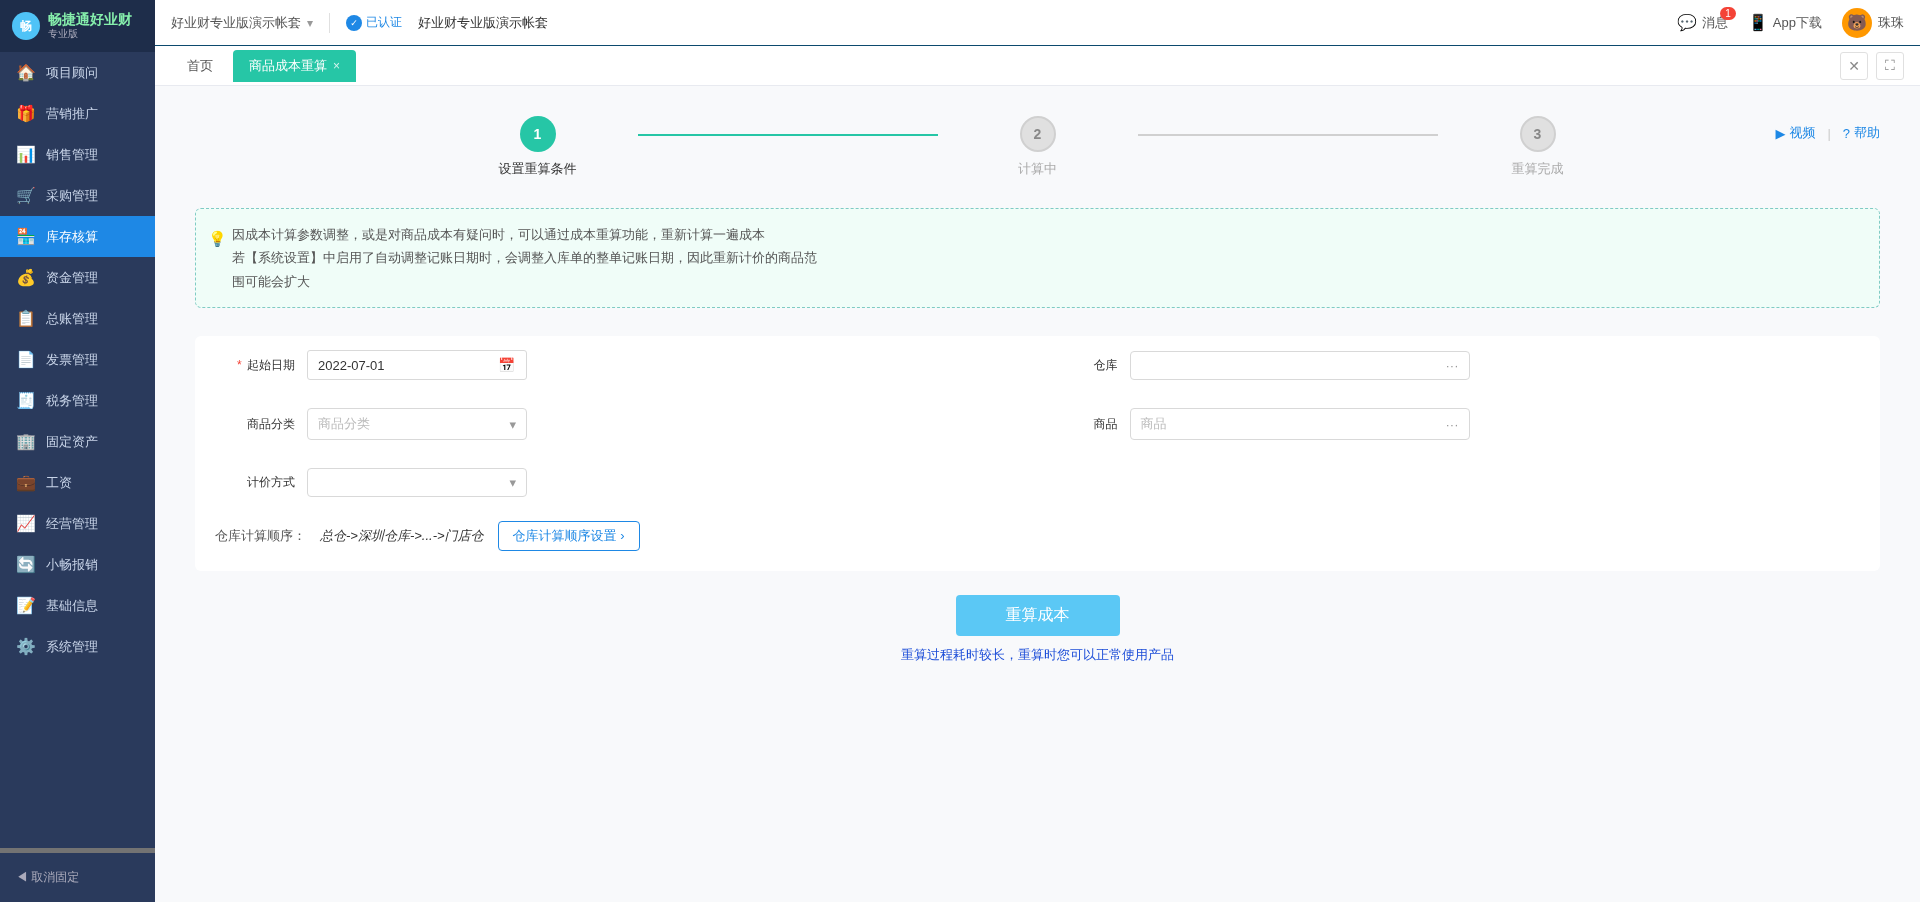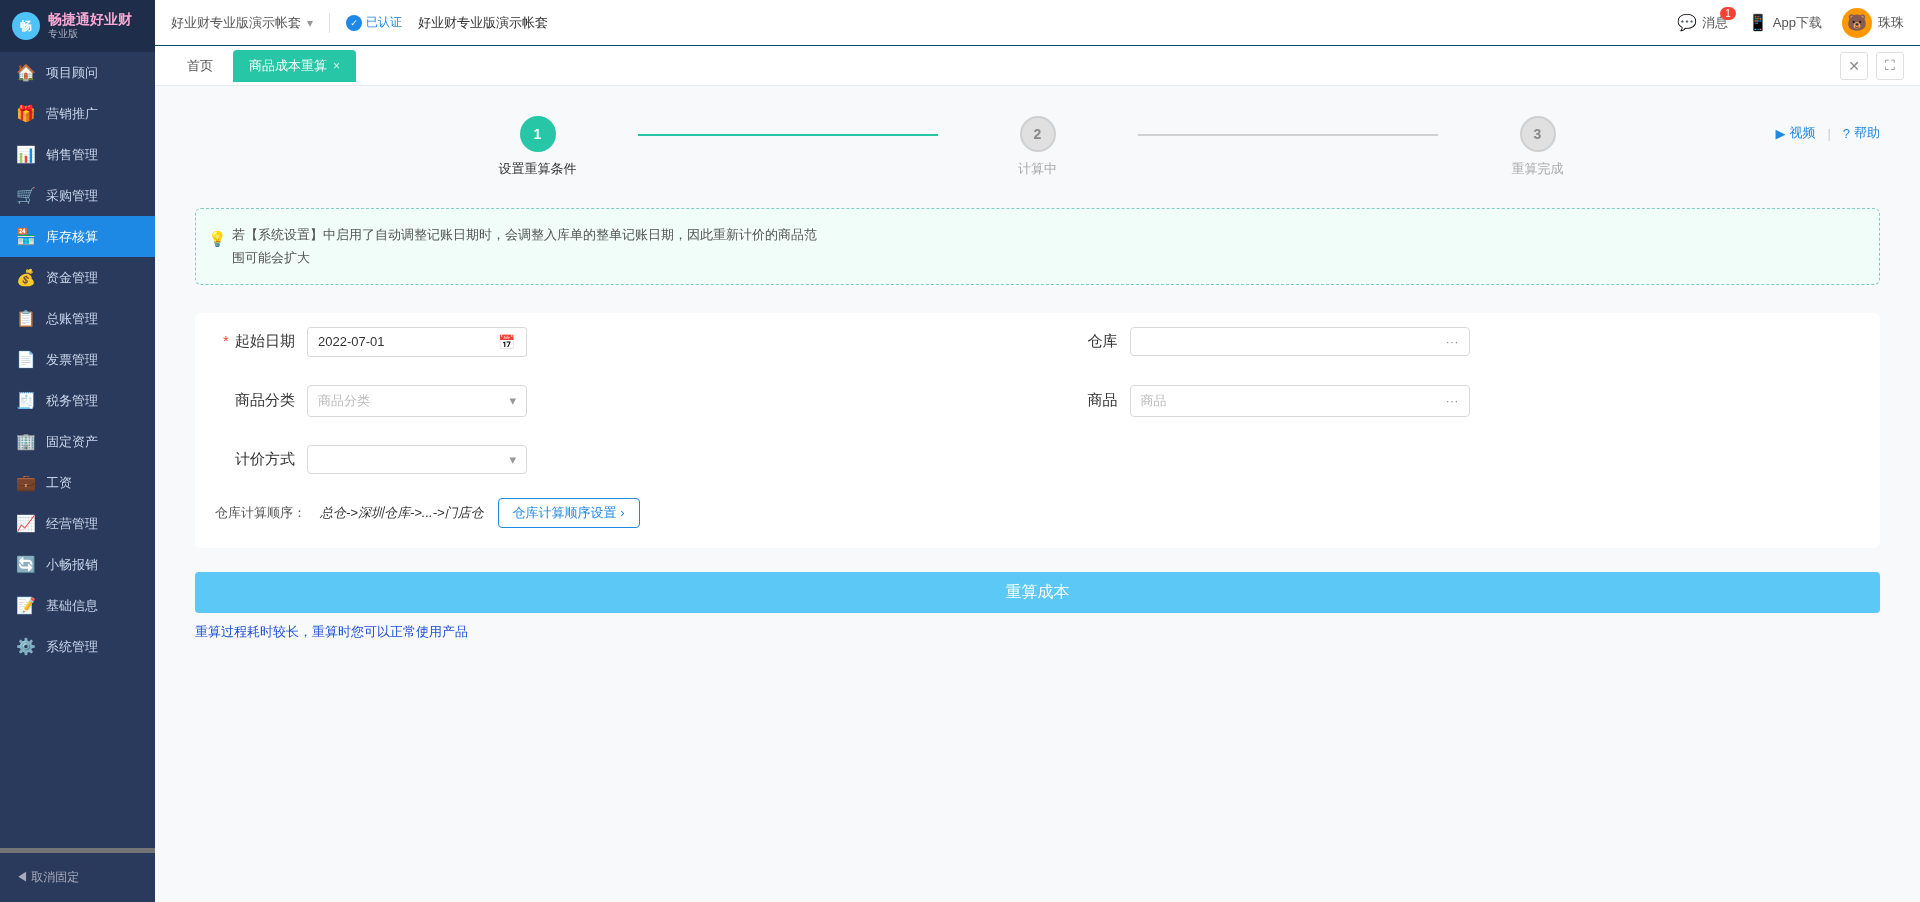--- a/index.html
+++ b/index.html
@@ -24,21 +24,21 @@
       gap: 8px;
       min-height: 52px;
     }
     .sidebar-logo-icon {
       width: 28px; height: 28px;
       background: #4fc3f7;
       border-radius: 50%;
       display: flex; align-items: center; justify-content: center;
       color: white; font-size: 12px; font-weight: bold;
     }
-    .sidebar-title { font-size: 14px; color: #f9a8d4; font-weight: bold; line-height: 1.2; }
+    .sidebar-title { font-size: 14px; color: #86efac; font-weight: bold; line-height: 1.2; }
     .sidebar-subtitle { font-size: 10px; color: #aab; }
     .sidebar-item {
       display: flex;
       align-items: center;
       gap: 10px;
       padding: 11px 16px;
       cursor: pointer;
       color: #c8d4e8;
       font-size: 13px;
       transition: background 0.2s;
@@ -269,21 +269,21 @@
     .form-group {
       display: flex;
       align-items: center;
       flex: 1;
       gap: 12px;
     }
     .form-label {
       width: 80px;
       text-align: right;
       color: #333;
-      font-size: 15px;
+      font-size: 12px;
       white-space: nowrap;
       flex-shrink: 0;
     }
     .required-star { color: #f44336; margin-right: 2px; }
     .form-input {
       border: 1px solid #d9d9d9;
       border-radius: 3px;
       padding: 6px 10px;
       font-size: 13px;
       color: #333;
@@ -347,20 +347,21 @@
       cursor: pointer;
       display: flex;
       align-items: center;
       gap: 5px;
     }
 
     
     .recalc-section {
       display: flex;
       flex-direction: column;
+      align-items: center;
       padding: 24px 0 10px;
       gap: 10px;
     }
     .recalc-btn {
       background: #5bc8f5;
       color: white;
       border: none;
       border-radius: 4px;
       padding: 10px 50px;
       font-size: 16px;
@@ -538,20 +539,21 @@
         <span style="color:#ccc">|</span>
         <span>
           <span>?</span>
           <span>帮助</span>
         </span>
       </div>
     </div>
 
     <div class="notice-box">
       <span class="notice-icon">💡</span>
+      <div>因成本计算参数调整，或是对商品成本有疑问时，可以通过成本重算功能，重新计算一遍成本</div>
       <div>若【系统设置】中启用了自动调整记账日期时，会调整入库单的整单记账日期，因此重新计价的商品范</div>
       <div>围可能会扩大</div>
     </div>
 
     <div class="form-section">
 
       <div class="form-row">
         <div class="form-group">
           <div class="form-label">
             <span class="required-star">*</span>

